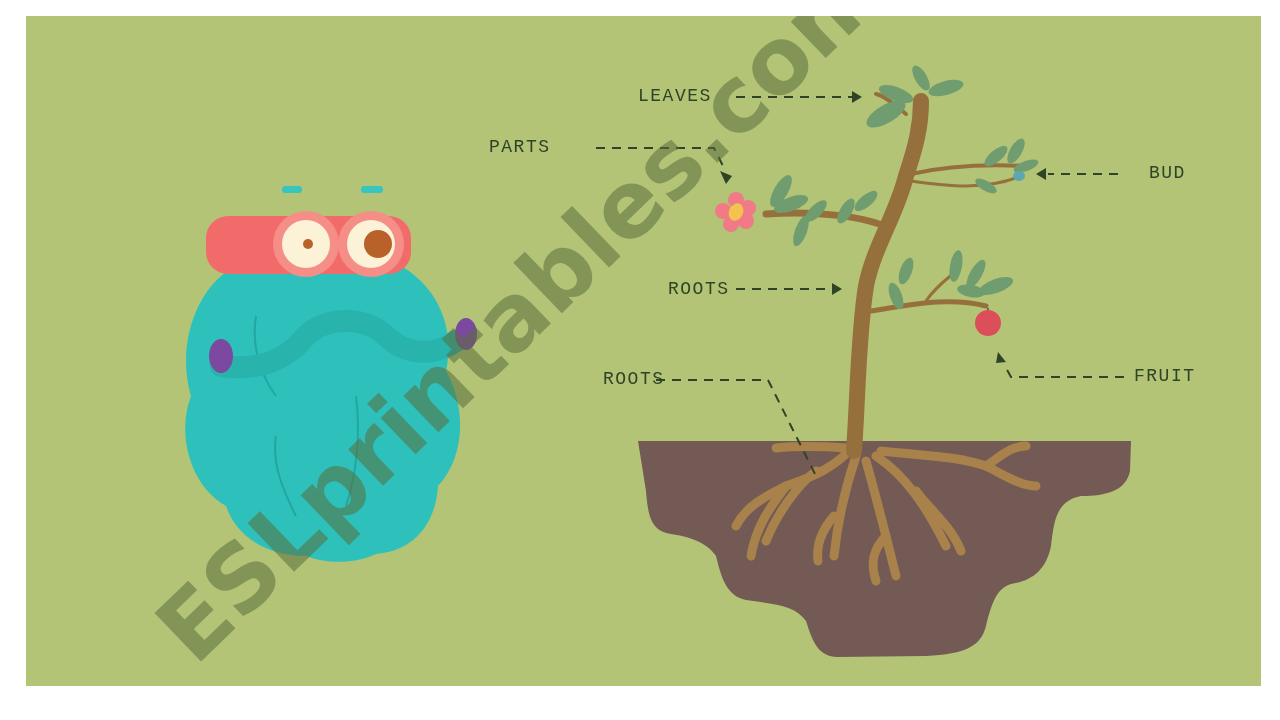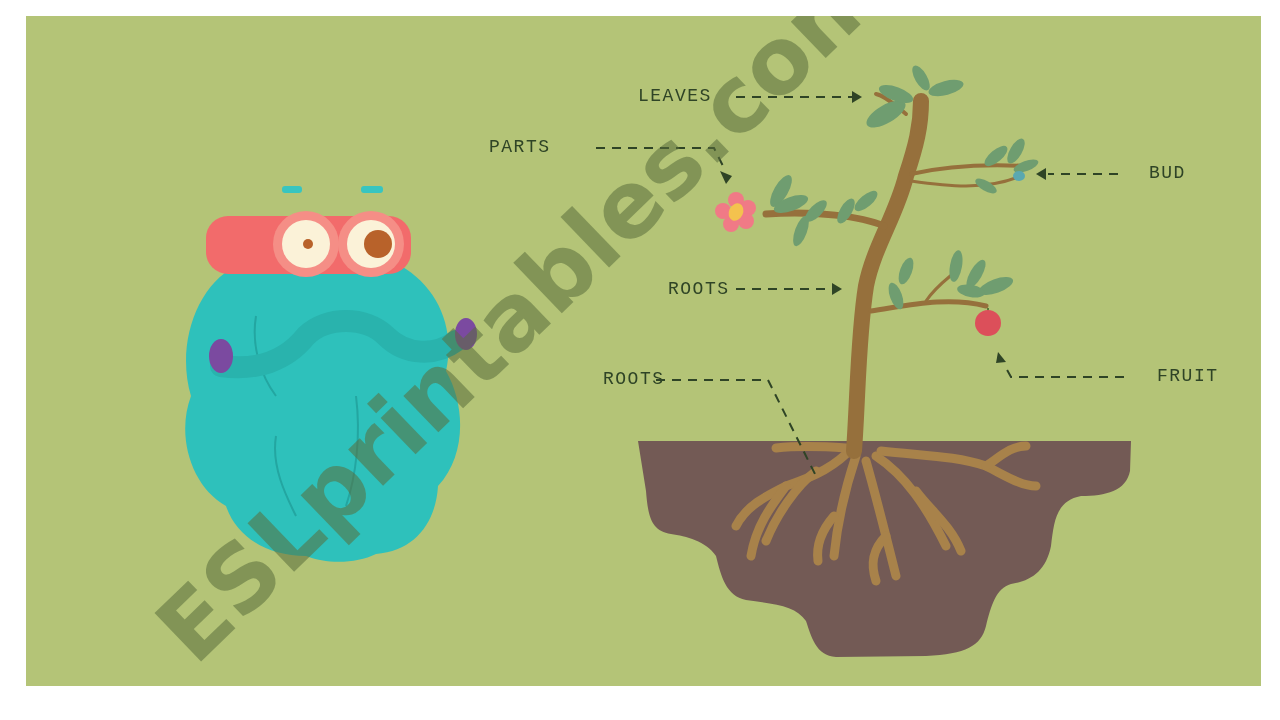--- a/index.html
+++ b/index.html
@@ -123,16 +123,16 @@
       <polygon points="972,336 980,346 970,347"></polygon>
     </g>
   </svg>
 
 
   <div class="label" style="left:612px; top:70px;">LEAVES</div>
   <div class="label" style="left:463px; top:121px;">PARTS</div>
   <div class="label" style="left:1107px; top:147px;margin-left:16px;">BUD</div>
   <div class="label" style="left:642px; top:263px;">ROOTS</div>
   <div class="label" style="left:541px; top:353px;margin-left:36px;">ROOTS</div>
-  <div class="label" style="left:1131px; top:350px;">FRUIT</div>
+  <div class="label" style="left:1108px; top:350px;">FRUIT</div>
 
   <div class="watermark" style="left:110px; top:590px;">ESLprintables.com</div>
 </div>
 
 </body></html>

